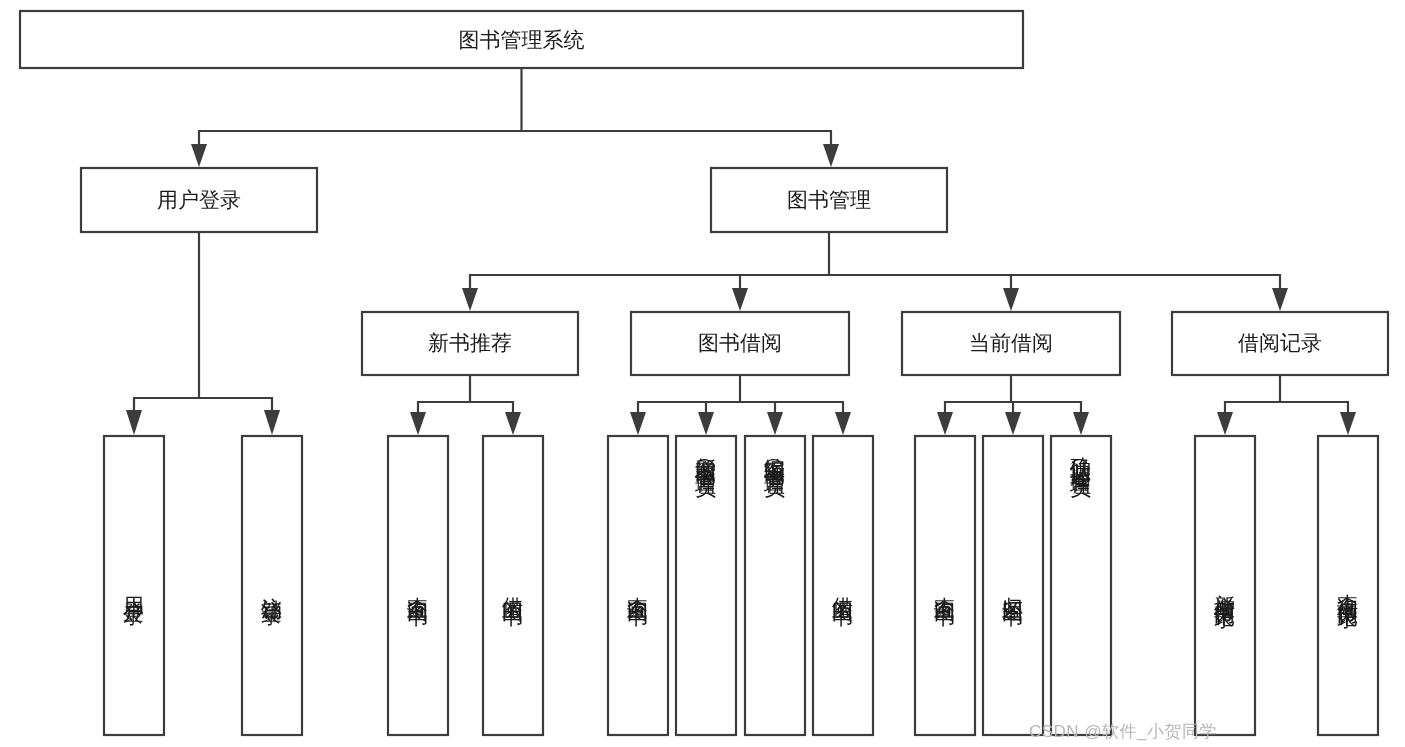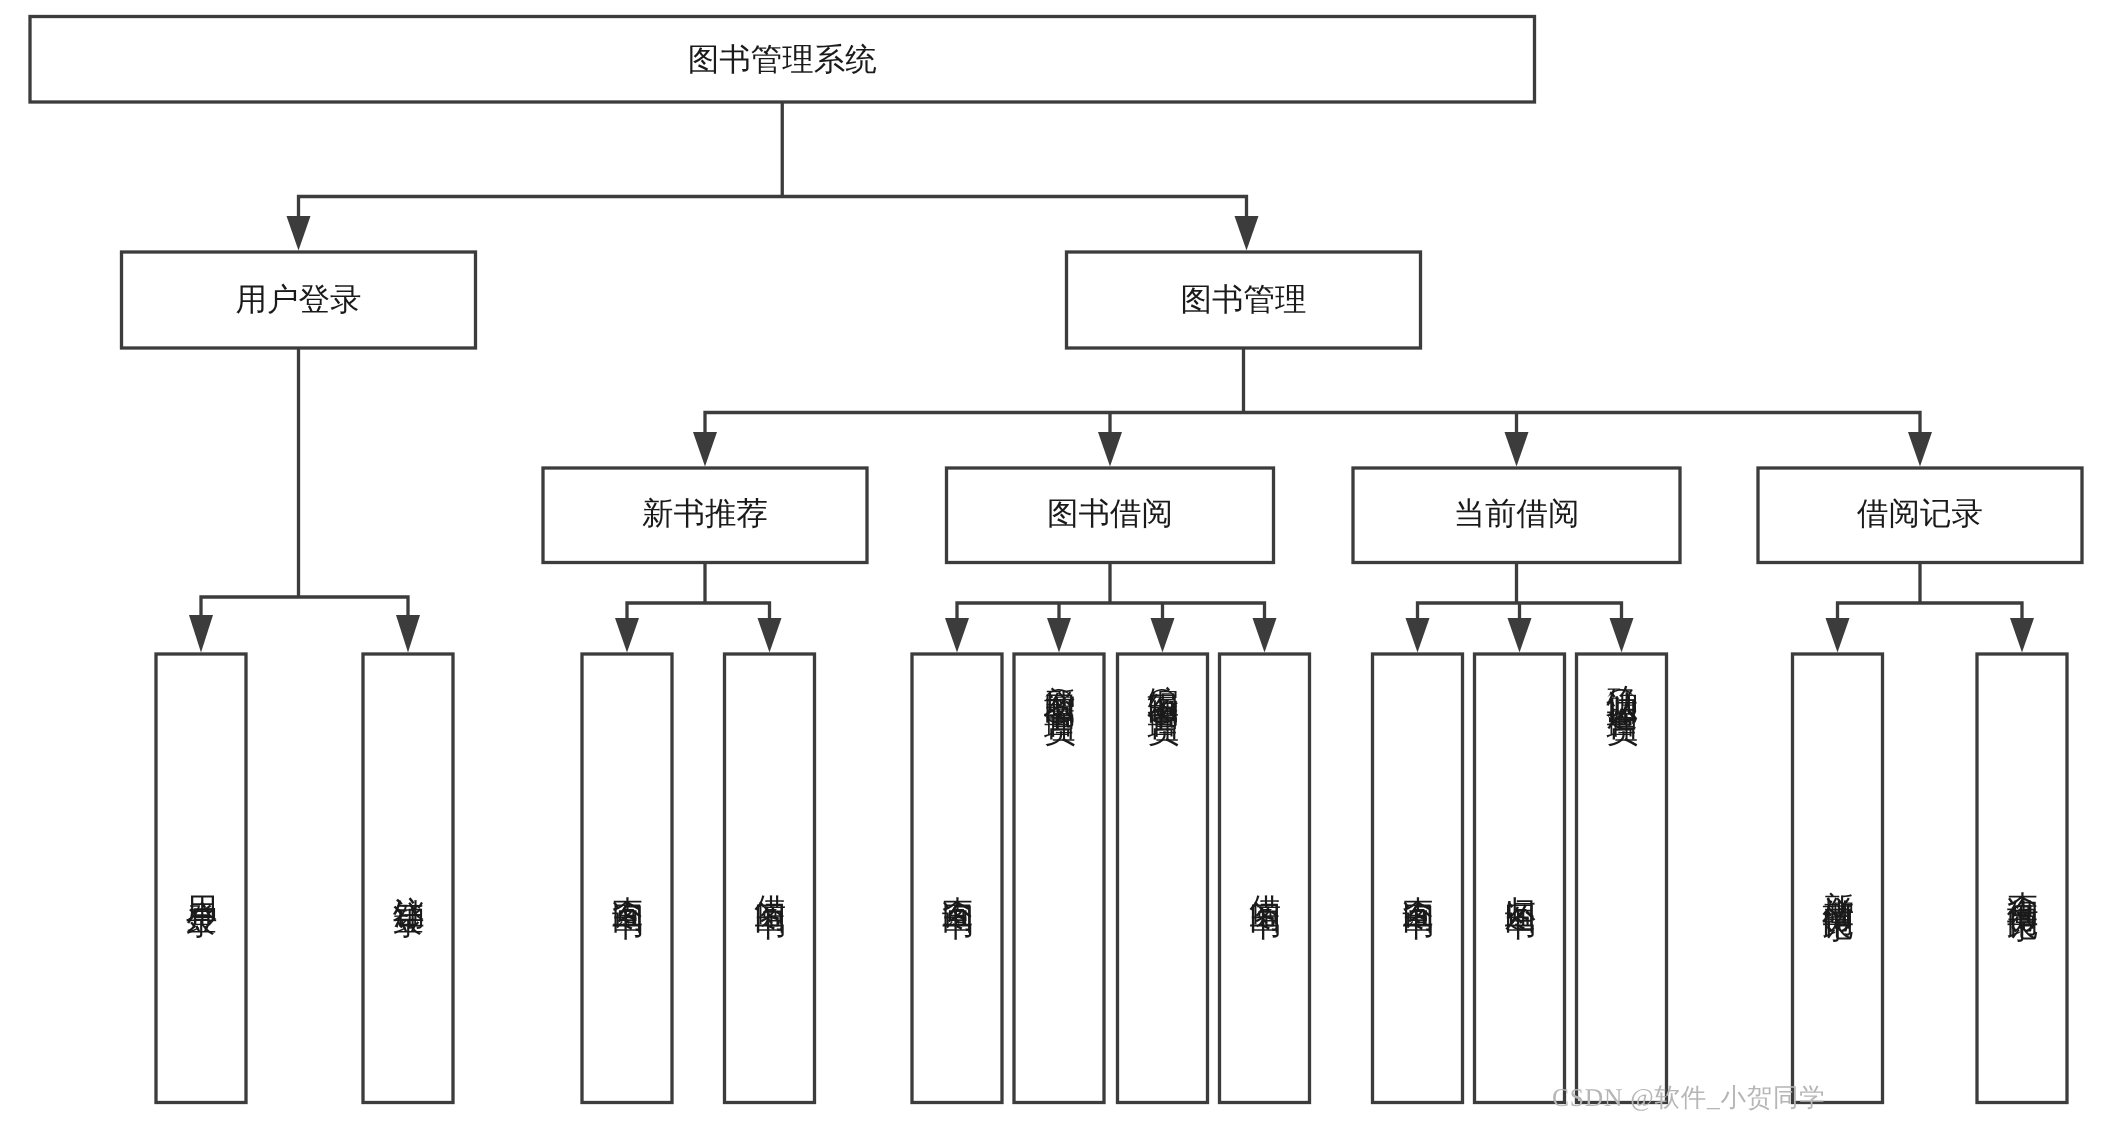--- a/index.html
+++ b/index.html
@@ -62,21 +62,21 @@
     position: absolute;
     display: flex;
     align-items: center;
     justify-content: center;
     pointer-events: none;
   }
   .watermark {
     position: absolute;
     right: 8px;
     bottom: 4px;
-    font-family: Liberation Serif, serif;
+    font-family: Liberation Sans, sans-serif;
     font-size: 17px;
     color: #b6b6b6;
     white-space: nowrap;
     letter-spacing: 0.5px;
   }
 </style>
 </head>
 <body>
 
 <div id="diagram-root">

